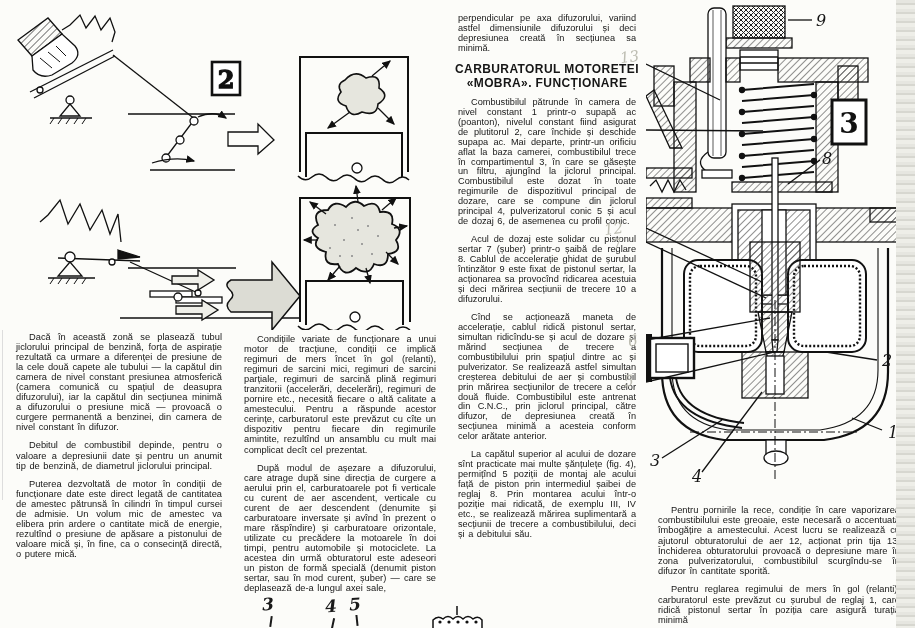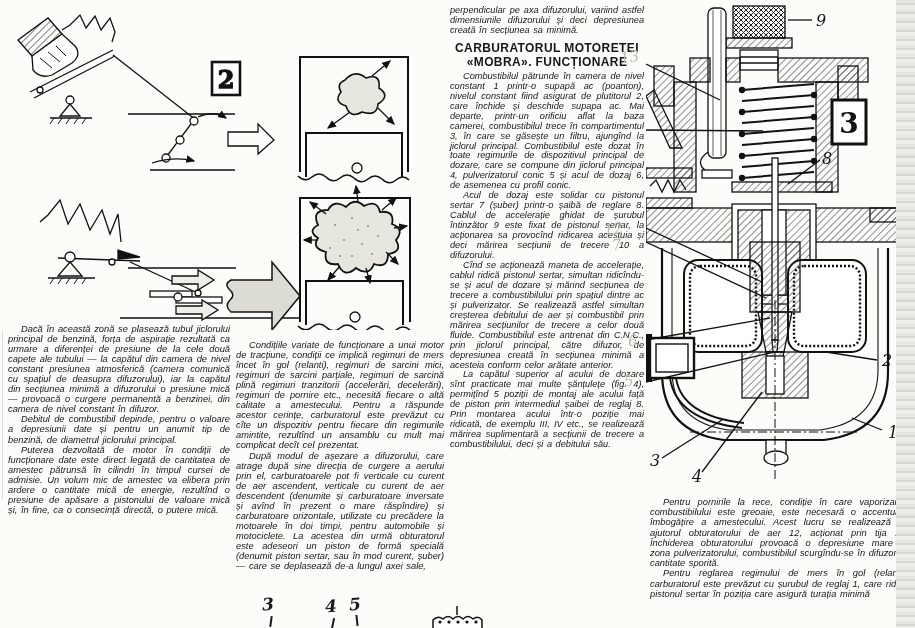--- a/index.html
+++ b/index.html
@@ -1,21 +1,21 @@
 <!DOCTYPE html>
 <html><head>
 <meta charset="utf-8">
 <style>
   html,body{margin:0;padding:0;background:#888;}
   #page{position:relative;width:915px;height:628px;background:#fcfcf9;overflow:hidden;
         font-family:"Liberation Sans",sans-serif;color:#161616;}
   .col{position:absolute;text-align:justify;}
-  .col p{margin:0;text-indent:13px;word-spacing:1px;font-style:italic;}
+  .col p{margin:8px;text-indent:13px;word-spacing:1px;}
   #col1{left:8px;top:324px;width:222px;font-size:9.3px;line-height:10.05px;}
-  #col2{left:236px;top:340px;width:208px;font-size:9.3px;line-height:10.05px;}
+  #col2{left:236px;top:326px;width:208px;font-size:9.3px;line-height:10.05px;}
   #col3{left:450px;top:6px;width:194px;font-size:9.2px;line-height:9.95px;}
   #col4{left:650px;top:497px;width:258px;font-size:9.3px;line-height:10.2px;}
   #col3 .lead{text-indent:0;}
   .heading{font-weight:bold;font-size:12px;line-height:14px;letter-spacing:.4px;
            text-align:center;text-indent:0;margin:5px 0 3px 0;}
   .heading div{text-indent:0;}
   svg{position:absolute;}
   .pencil{position:absolute;font-family:"DejaVu Serif",serif;font-style:italic;
           color:#bdbdb2;font-size:15px;transform:rotate(-8deg);}
   .fig4num{position:absolute;font-family:"DejaVu Serif",serif;font-style:italic;

